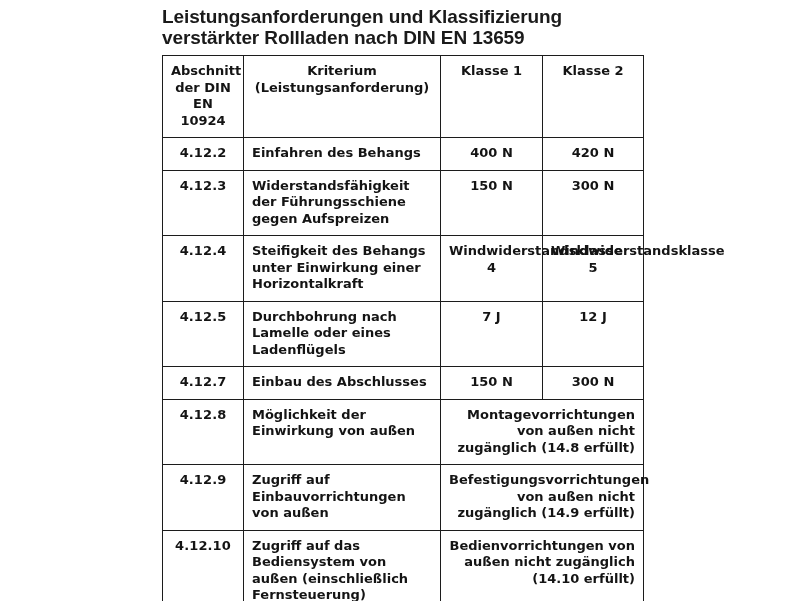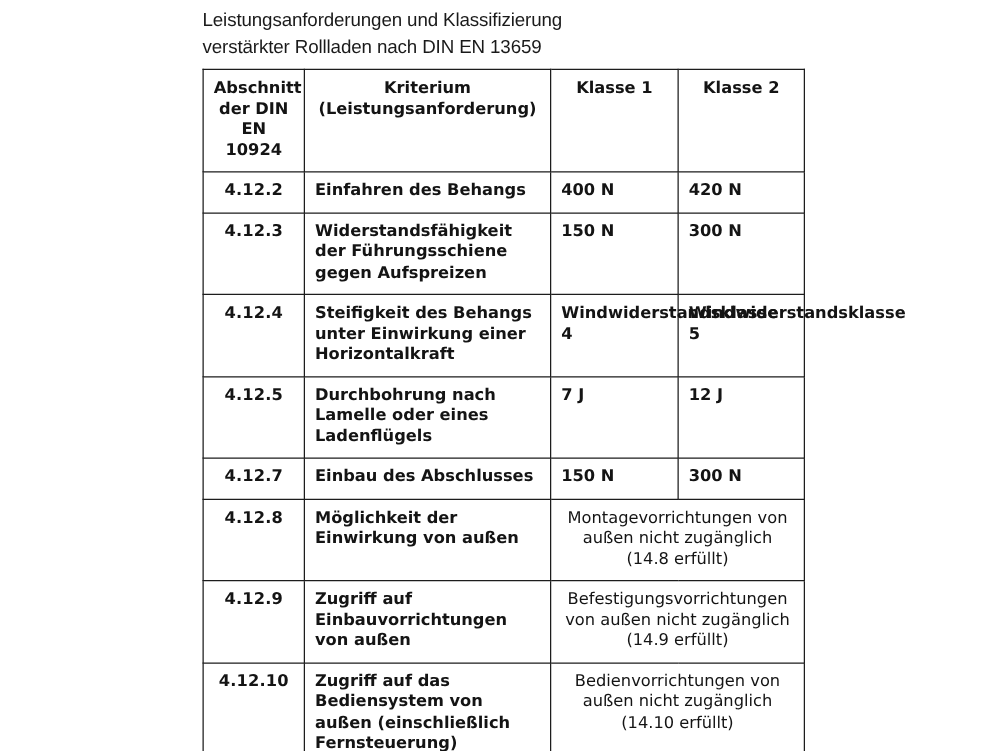--- a/index.html
+++ b/index.html
@@ -24,22 +24,22 @@
 
   
   #title-block {
     position: absolute;
     left: 162px;
     top: 6px;
     width: 470px;
   }
   .title-line {
     font-family: "Liberation Sans", sans-serif;
-    font-weight: normal;
-    font-size: 15px;
+    font-weight: bold;
+    font-size: 19px;
     line-height: 21px;
     letter-spacing: -0.1px;
     color: #1a1a1a;
     white-space: nowrap;
   }
 
   
   #din-table {
     position: absolute;
     left: 162px;
@@ -79,26 +79,27 @@
     font-weight: bold;
     letter-spacing: 0.1px;
   }
   
   .cell-kriterium {
     text-align: left;
     font-weight: 600;
   }
   
   .cell-klasse {
+    text-align: center;
     font-weight: bold;
   }
   
   .cell-merged {
-    text-align: center;
-    font-weight: 400;
+    text-align: right;
+    font-weight: 700;
     line-height: 17px;
   }
 
   .row-tall td { padding-bottom: 12px; }
 </style>
 </head>
 <body>
 
 <div id="page">
 

